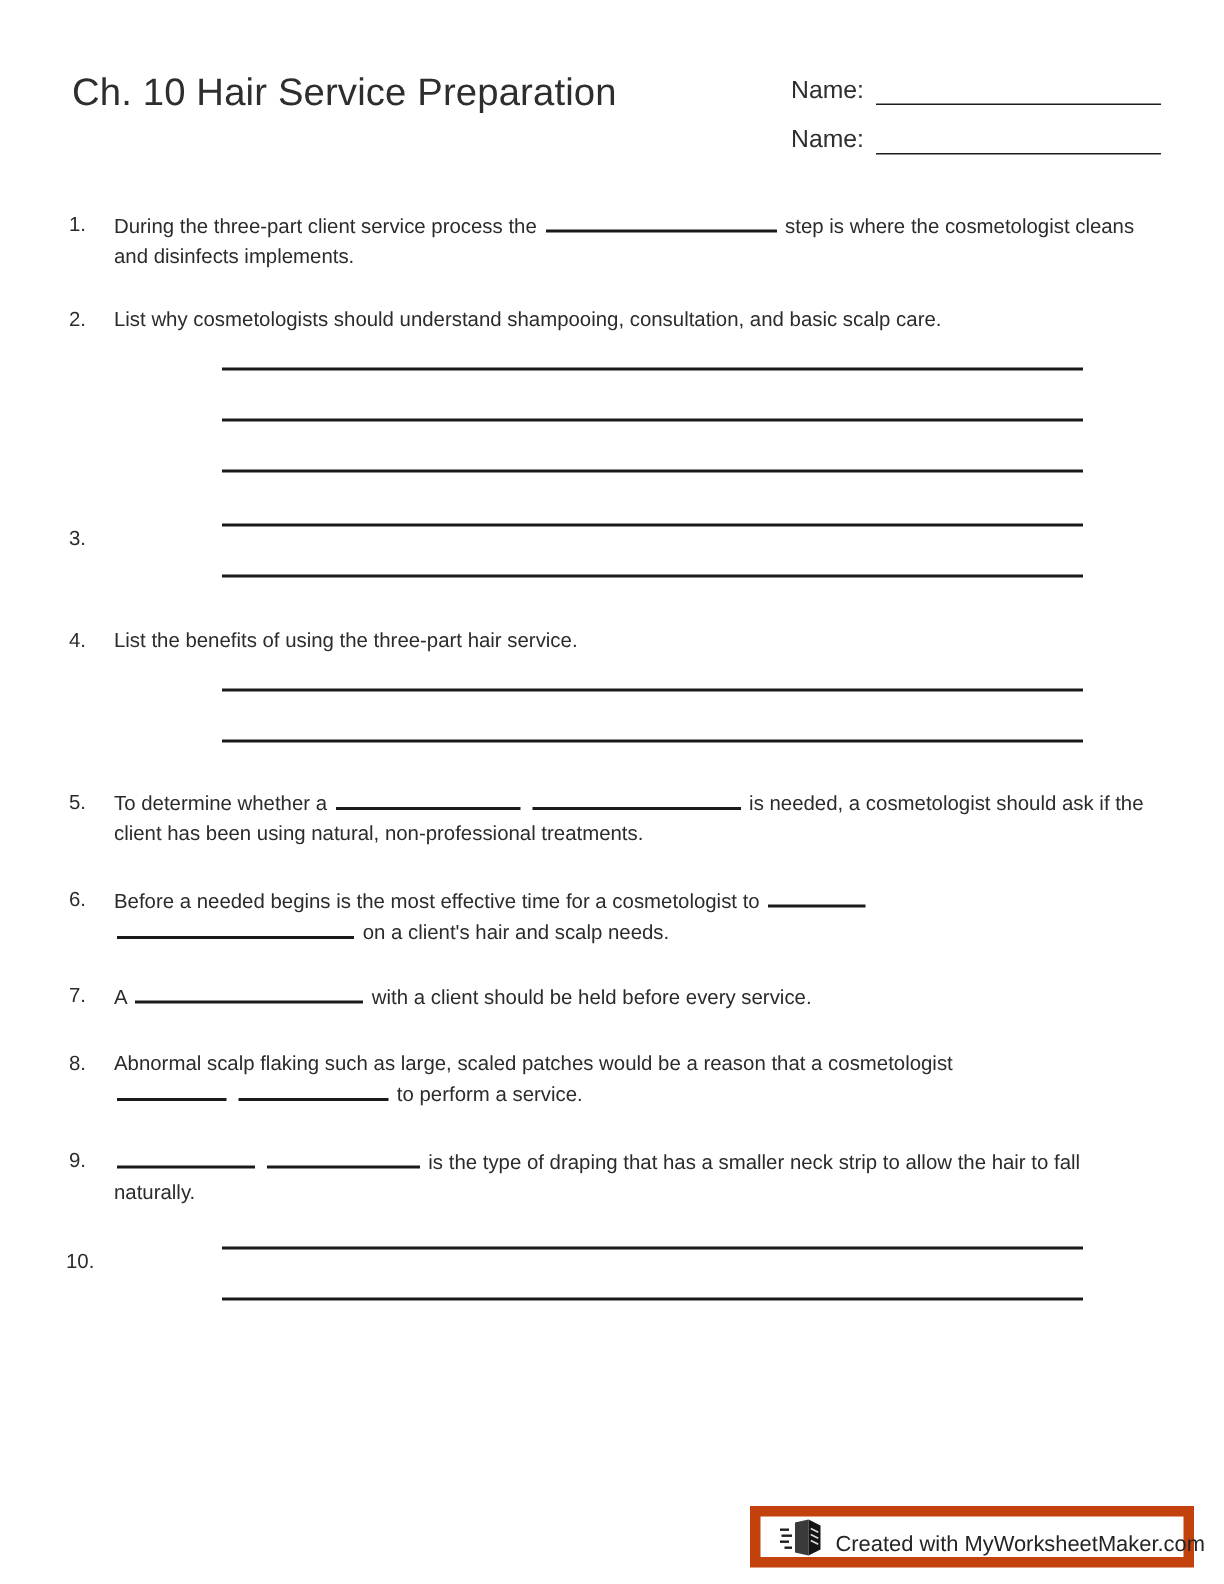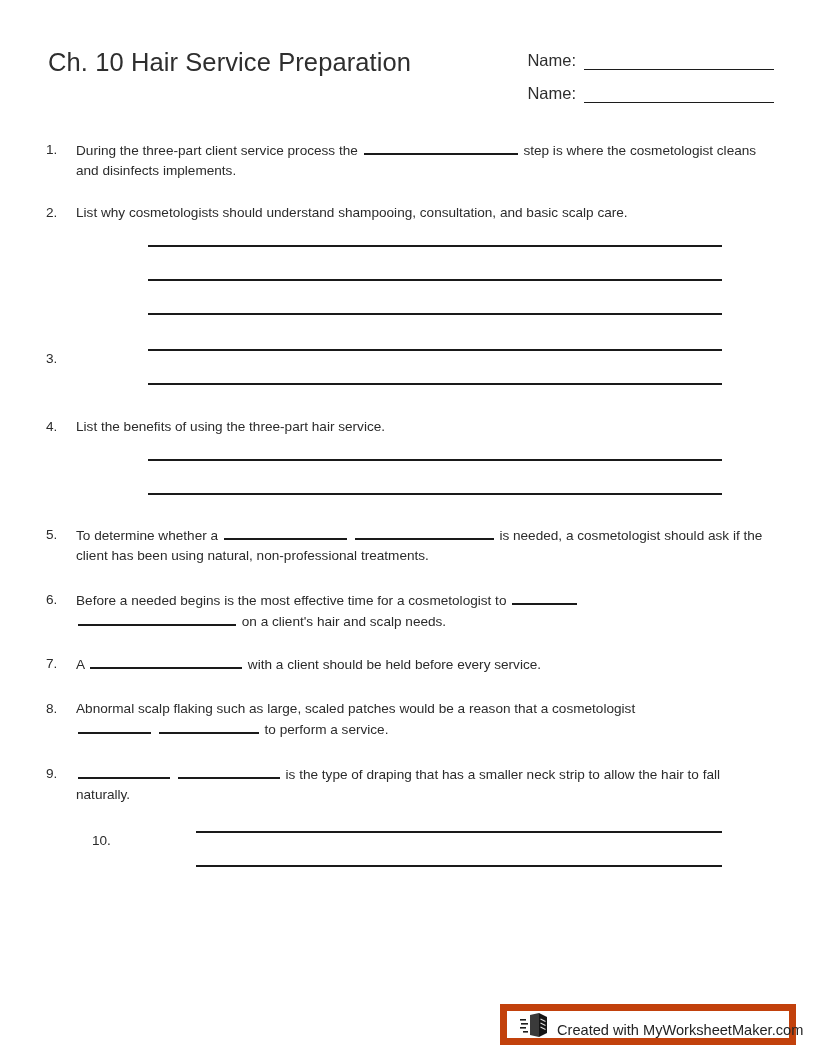--- a/index.html
+++ b/index.html
@@ -205,21 +205,21 @@
         <div class="q-text"><span>A </span><span class="blank" style="width: 152px;"></span><span> with a client should be held before every service.</span></div>
       </div>
       <div class="q" style="margin-bottom: 24px;">
         <div class="q-num">8.</div>
         <div class="q-text"><span>Abnormal scalp flaking such as large, scaled patches would be a reason that a cosmetologist </span><br><span class="blank" style="width: 73px;"></span><span> </span><span class="blank" style="width: 100px;"></span><span> to perform a service.</span></div>
       </div>
       <div class="q" style="margin-bottom: 26px;">
         <div class="q-num">9.</div>
         <div class="q-text"><span class="blank" style="width: 92px;"></span><span> </span><span class="blank" style="width: 102px;"></span><span> is the type of draping that has a smaller neck strip to allow the hair to fall naturally.</span></div>
       </div>
-      <div class="q" style="margin-bottom: 12px; margin-left: 48px;">
+      <div class="q" style="margin-bottom: 12px;">
         <div class="q-num wide">10.</div>
         <div class="ans-lines" style="margin-top: 22px;">
           <div class="ans-line" style="margin-bottom: 32px;"></div>
           <div class="ans-line" style="margin-bottom: 0px;"></div>
         </div>
       </div>
     </div>
 
   <div class="footer-badge">
     <svg class="badge-icon" viewBox="0 0 30 26">

